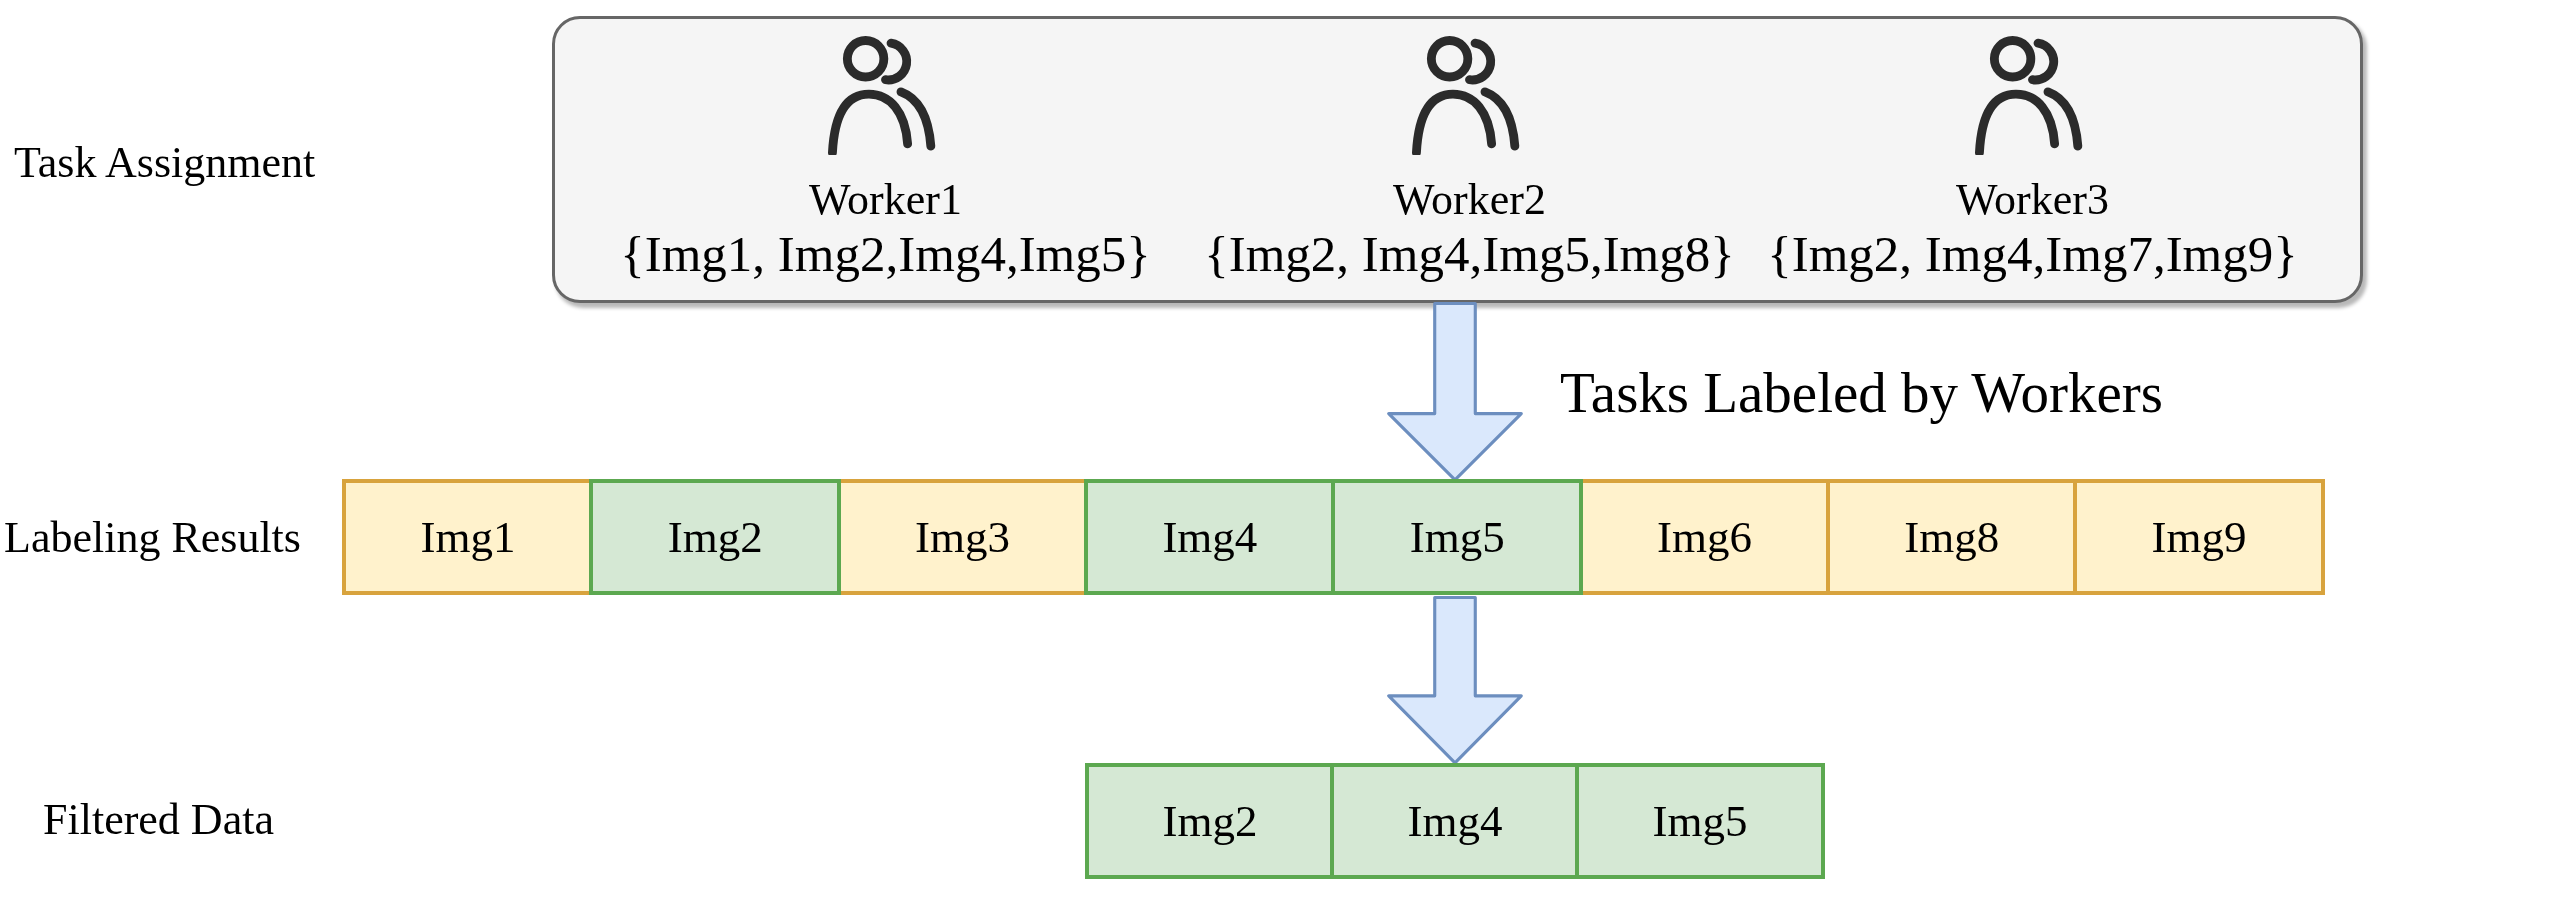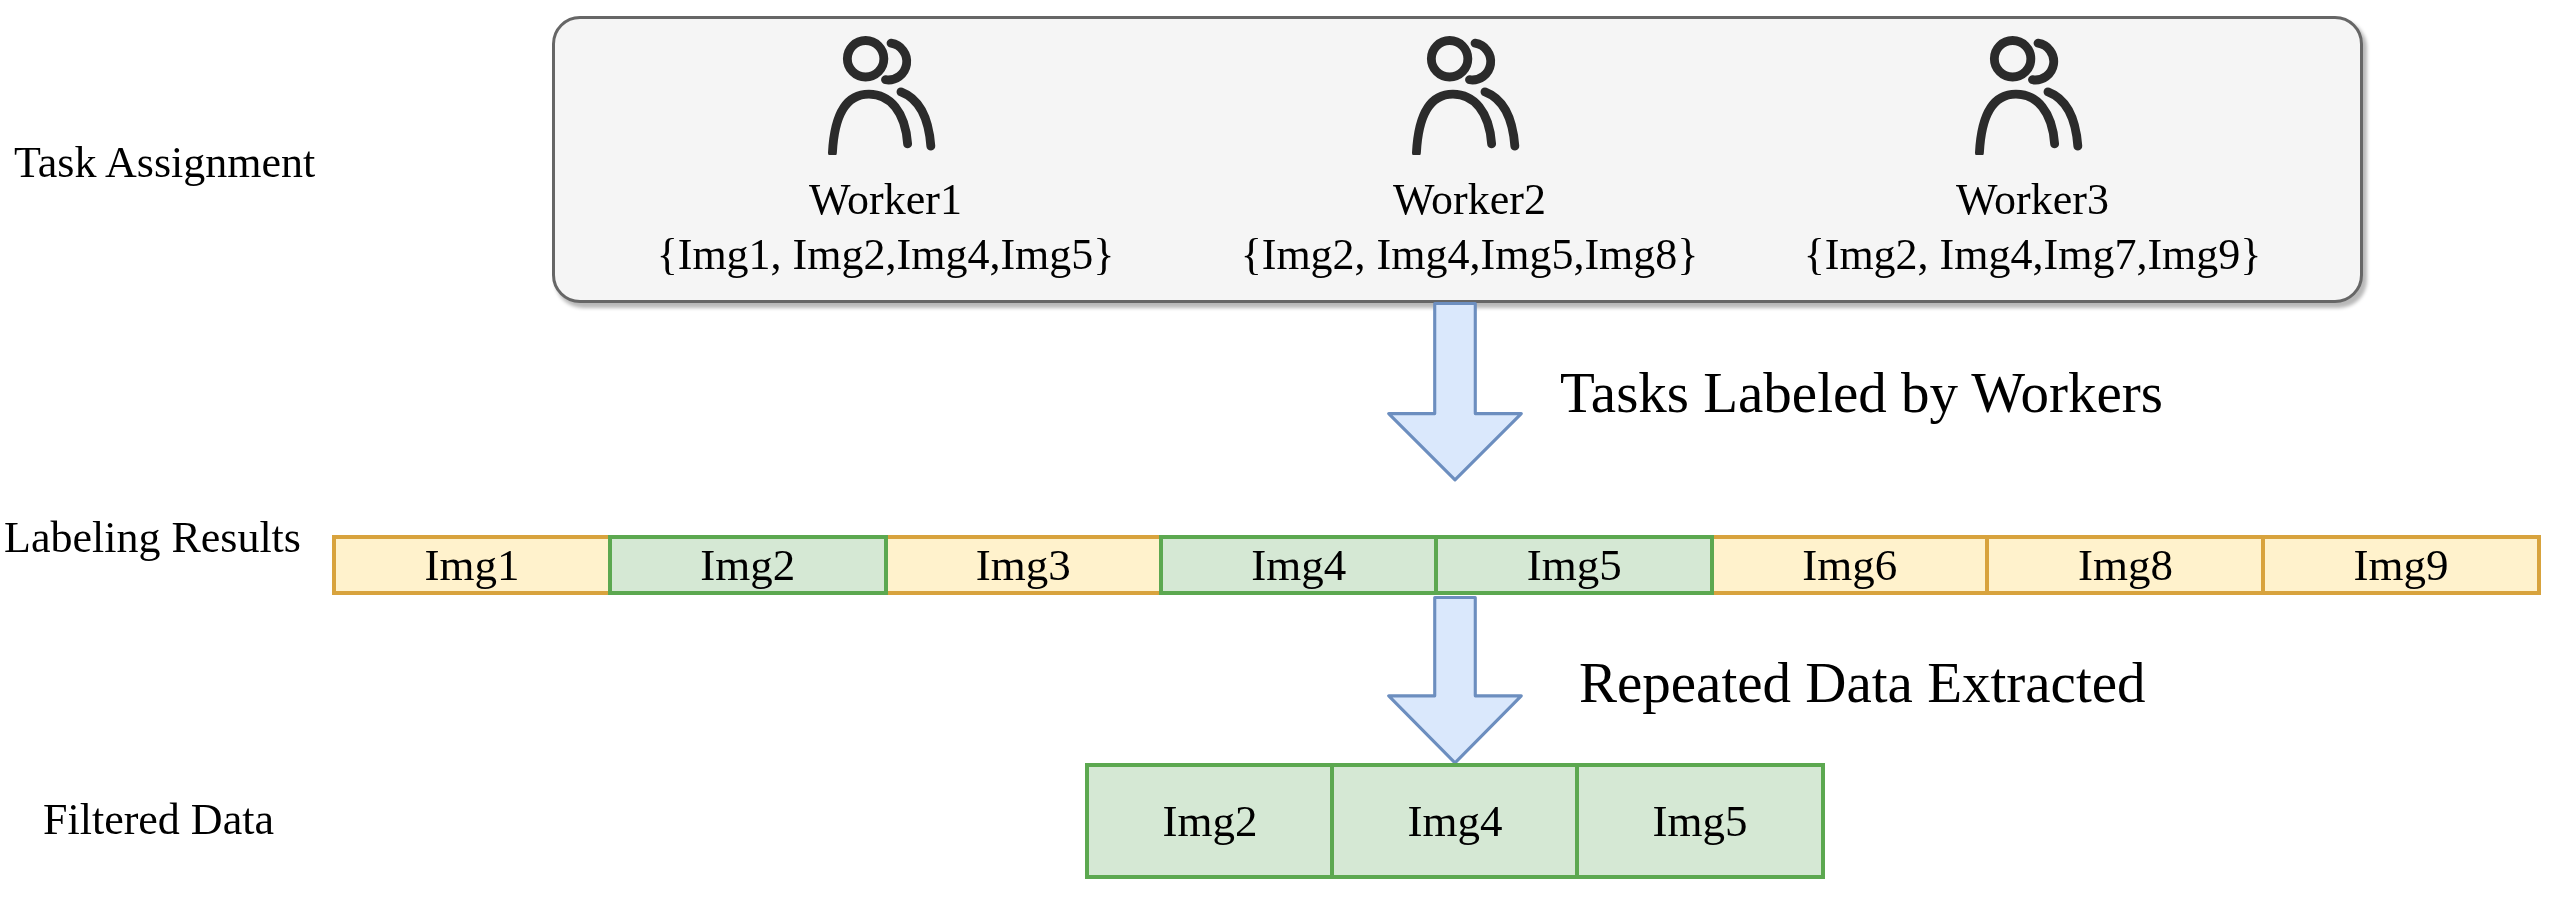--- a/index.html
+++ b/index.html
@@ -22,34 +22,34 @@
 
   
   .panel{position:absolute;left:552px;top:15.6px;width:1811px;height:287px;
     background:var(--panel-fill);border:3.9px solid var(--panel-border);border-radius:28px;
     box-shadow:3.1px 4.7px 3.9px rgba(0,0,0,0.28);}
   .worker-col{position:absolute;top:0;width:563px;padding-top:12.5px;text-align:center;}
   .worker-col.w1{left:49px}.worker-col.w2{left:633px}.worker-col.w3{left:1196px}
   .worker-icon-svg{display:block;margin:0 auto;width:115px;height:124px;}
   .worker-icon-svg *{fill:none;stroke:var(--icon-stroke);stroke-width:8;stroke-linecap:round;}
   .worker-name{font-size:44px;line-height:55px;margin-top:17px;white-space:nowrap;}
-  .worker-set{font-size:44px;line-height:55px;white-space:nowrap;}
+  .worker-set{font-size:51px;line-height:55px;white-space:nowrap;}
 
   
   .block-arrow{position:absolute;z-index:1;}
   .block-arrow polygon{fill:var(--arrow-fill);stroke:var(--arrow-border);stroke-width:4;stroke-linejoin:round;}
   .arrow1{left:1386px;top:302px;}
   .arrow2{left:1386px;top:596px;}
   .arrow-caption{position:absolute;font-size:57px;line-height:52px;white-space:nowrap;z-index:2;}
   .cap1{left:1560px;top:367px;}
   .cap2{left:1579px;top:657px;}
 
   
   .img-row{position:absolute;display:flex;z-index:3;}
-  .row-labeling{left:332px;top:479px;width:2209px;height:116px;align-items:flex-end;}
+  .row-labeling{left:342px;top:479px;width:1983px;height:116px;}
   .row-filtered{left:1085px;top:763px;width:740px;height:116px;}
   .img-cell{flex:1 1 0;display:flex;align-items:center;justify-content:center;
     font-size:45px;border:4.7px solid transparent;position:relative;}
   .img-row .img-cell + .img-cell{margin-left:-4.7px;}
   .img-cell.yellow{background:var(--yellow-fill);border-color:var(--yellow-border);z-index:1;}
   .img-cell.green{background:var(--green-fill);border-color:var(--green-border);z-index:2;}
 </style>
 </head>
 <body>
 
@@ -132,21 +132,20 @@
       </div>
 
       <div class="img-cell yellow">
         <span>Img9</span>
       </div>
     </div>
 
   <svg class="block-arrow arrow2" width="138" height="170" viewBox="0 0 176 218" aria-hidden="true">
     <polygon points="62,2 114,2 114,128 173,128 88,214 3,128 62,128"></polygon>
   </svg>
-  <div class="arrow-caption cap2">Repeated Data Extracted</div>
 
   <div class="img-row row-filtered">
 
       <div class="img-cell green">
         <span>Img2</span>
       </div>
 
       <div class="img-cell green">
         <span>Img4</span>
       </div>

